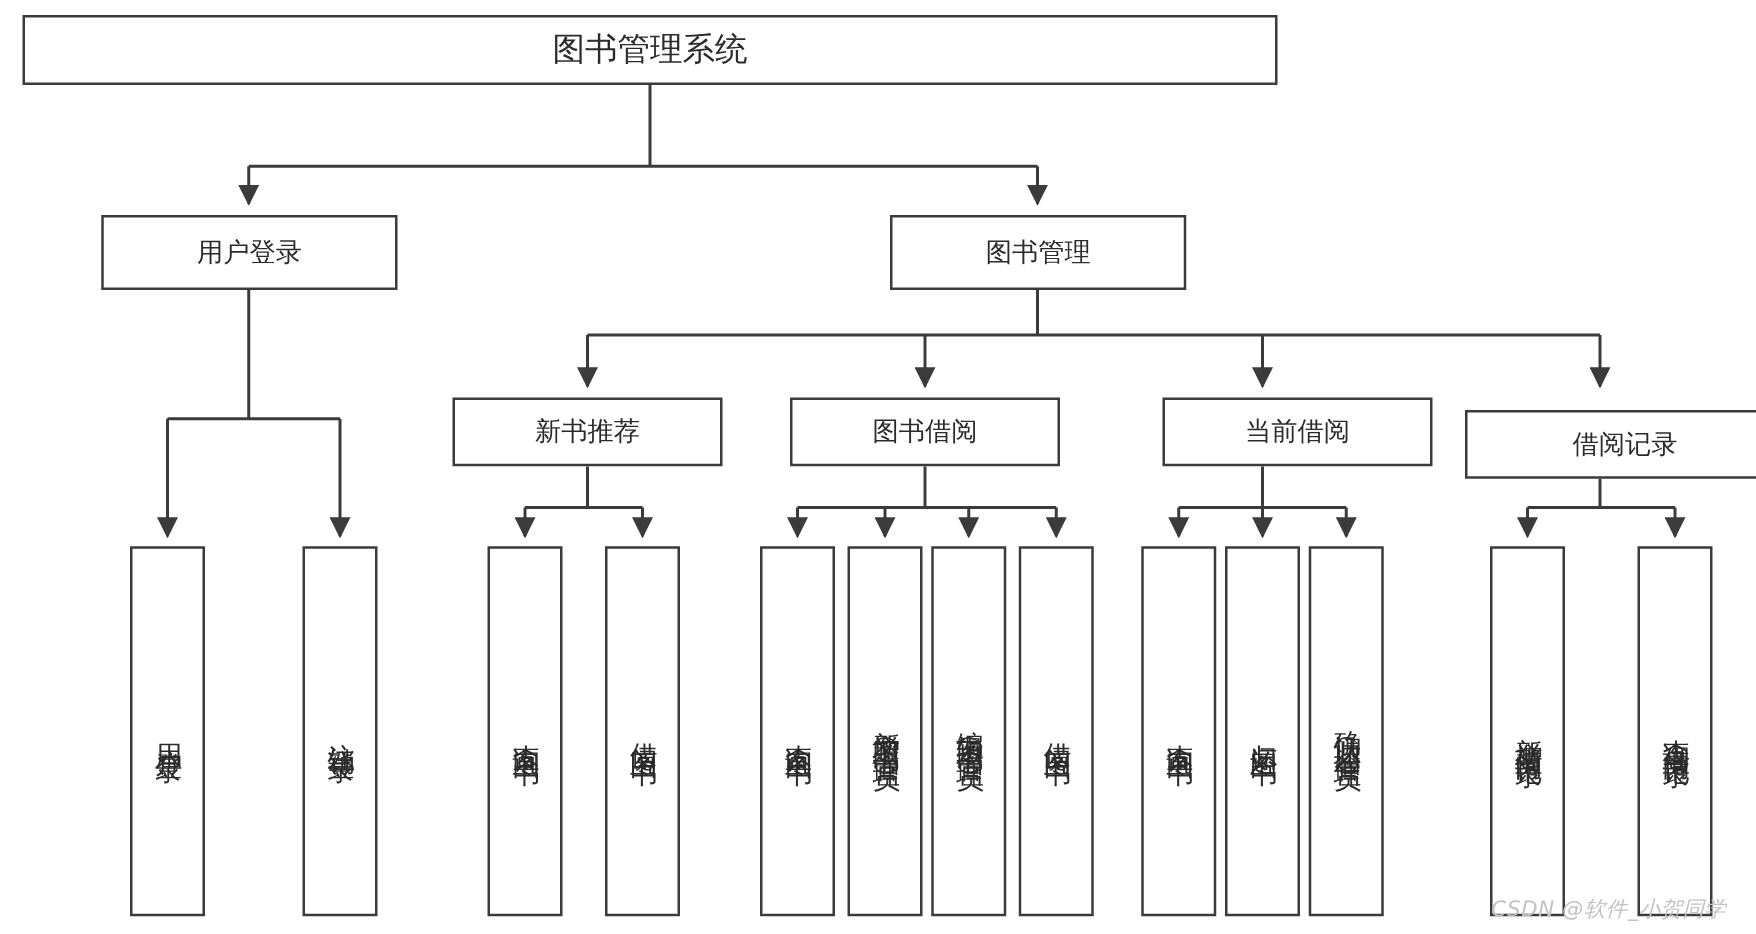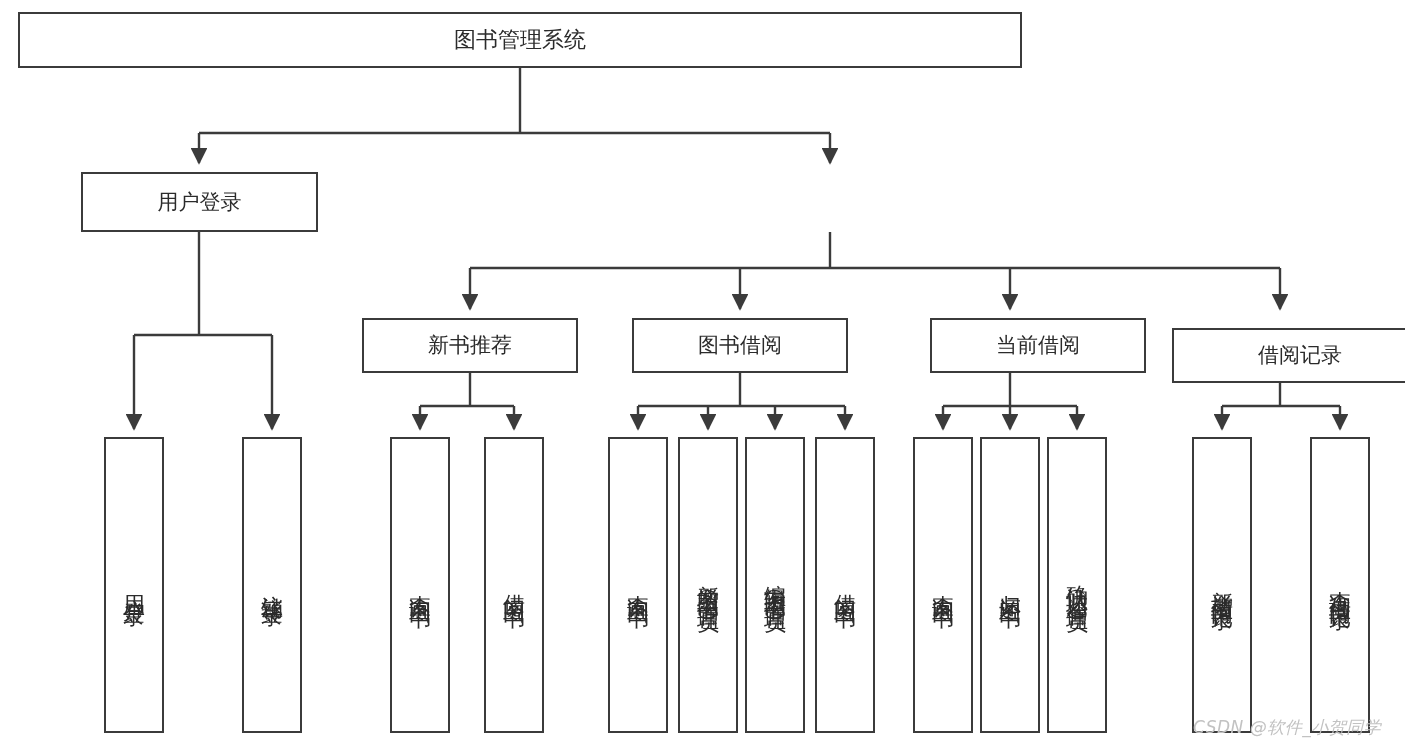--- a/index.html
+++ b/index.html
@@ -38,21 +38,21 @@
   .node .label {
     text-align: center;
     line-height: 1.18;
     white-space: nowrap;
   }
   
   .node.h .label {
     font-size: 21px;
   }
   .node.root .label {
-    font-size: 22px;
+    font-size: 26px;
   }
   
   .node.v {
     align-items: center;
     justify-content: center;
   }
   .node.v .label {
     writing-mode: vertical-rl;
     text-orientation: upright;
     font-size: 22px;
@@ -123,20 +123,23 @@
     </g>
   </svg>
 
   <div class="node h root" style="left:18px; top:12px; width:1004px; height:56px;">
     <span class="label">图书管理系统</span>
   </div>
 
   <div class="node h" style="left:81px; top:172px; width:237px; height:60px;">
     <span class="label">用户登录</span>
   </div>
+  <div class="node h" style="left:712px; top:172px; width:237px; height:60px;">
+    <span class="label">图书管理</span>
+  </div>
 
   <div class="node h" style="left:362px; top:318px; width:216px; height:55px;">
     <span class="label">新书推荐</span>
   </div>
   <div class="node h" style="left:632px; top:318px; width:216px; height:55px;">
     <span class="label">图书借阅</span>
   </div>
   <div class="node h" style="left:902px; top:318px; width:216px; height:55px;margin-left:28px;">
     <span class="label">当前借阅</span>
   </div>

